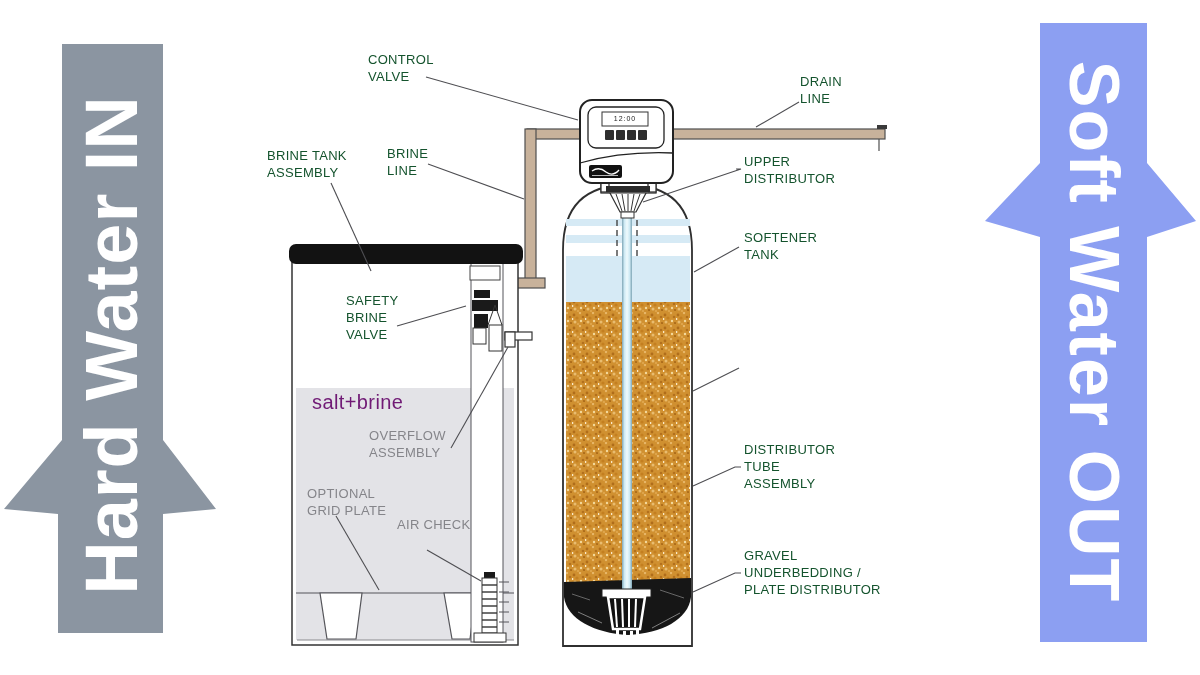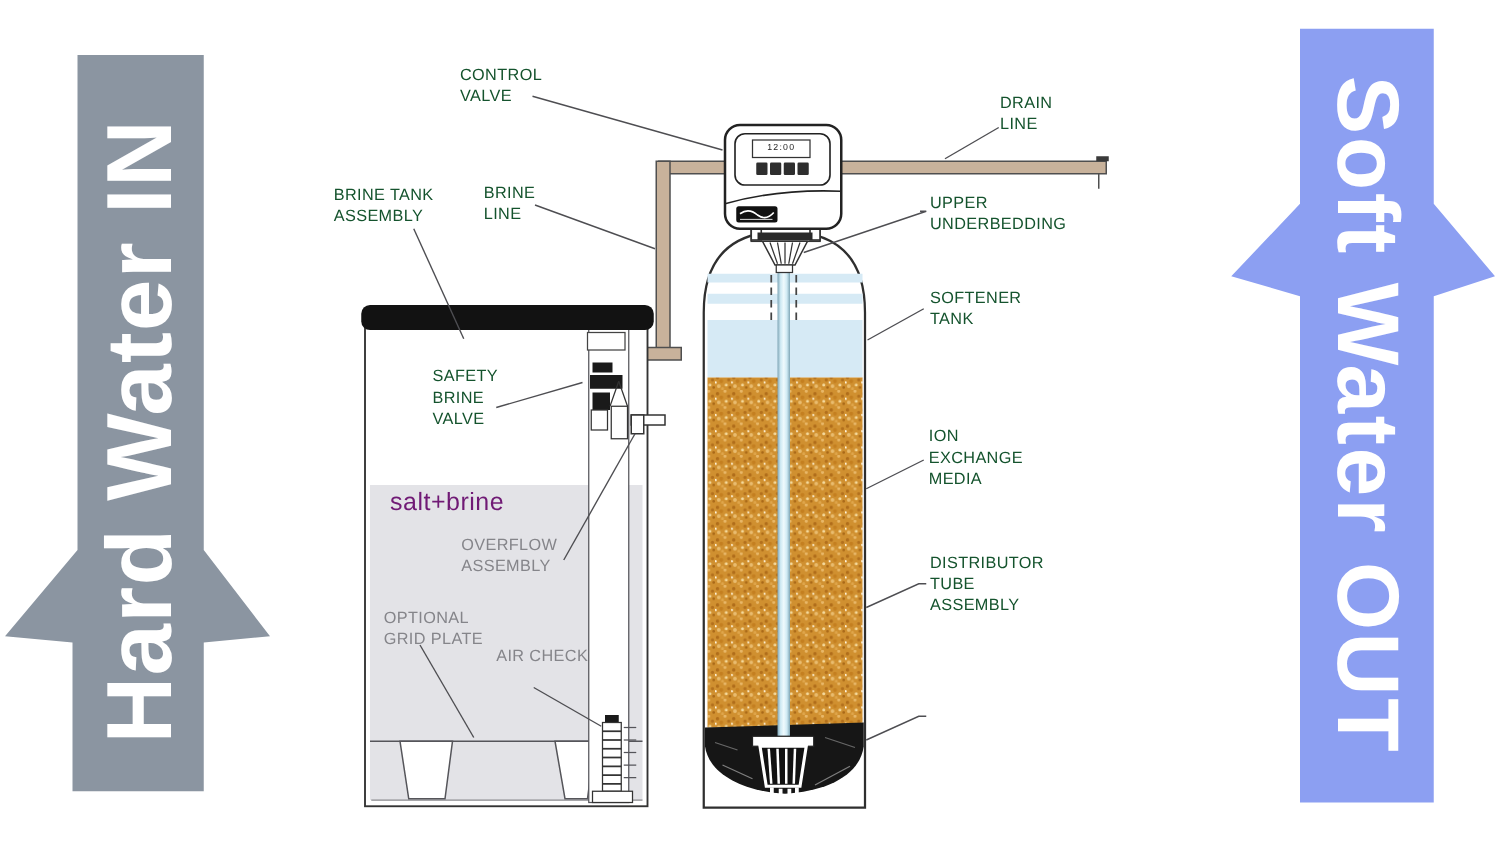--- a/index.html
+++ b/index.html
@@ -196,31 +196,31 @@
 
   <div class="label" style="left:368px;top:51px">CONTROL
 VALVE</div>
   <div class="label" style="left:800px;top:73px">DRAIN
 LINE</div>
   <div class="label" style="left:267px;top:147px">BRINE TANK
 ASSEMBLY</div>
   <div class="label" style="left:387px;top:145px">BRINE
 LINE</div>
   <div class="label" style="left:744px;top:153px">UPPER
-UNDERBEDDING</div>
+DISTRIBUTOR</div>
   <div class="label" style="left:744px;top:229px">SOFTENER
 TANK</div>
   <div class="label" style="left:346px;top:292px">SAFETY
 BRINE
 VALVE</div>
-  <div class="label" style="left:743px;top:340px">ION
-EXCHANGE
-MEDIA</div>
   <div class="label gray" style="left:369px;top:427px">OVERFLOW
 ASSEMBLY</div>
   <div class="label gray" style="left:307px;top:485px">OPTIONAL
 GRID PLATE</div>
   <div class="label gray" style="left:397px;top:516px">AIR CHECK</div>
   <div class="label" style="left:744px;top:441px">DISTRIBUTOR
 TUBE
 ASSEMBLY</div>
+  <div class="label" style="left:744px;top:547px">GRAVEL
+UNDERBEDDING /
+PLATE DISTRIBUTOR</div>
 
 </div>
 
 </body></html>

